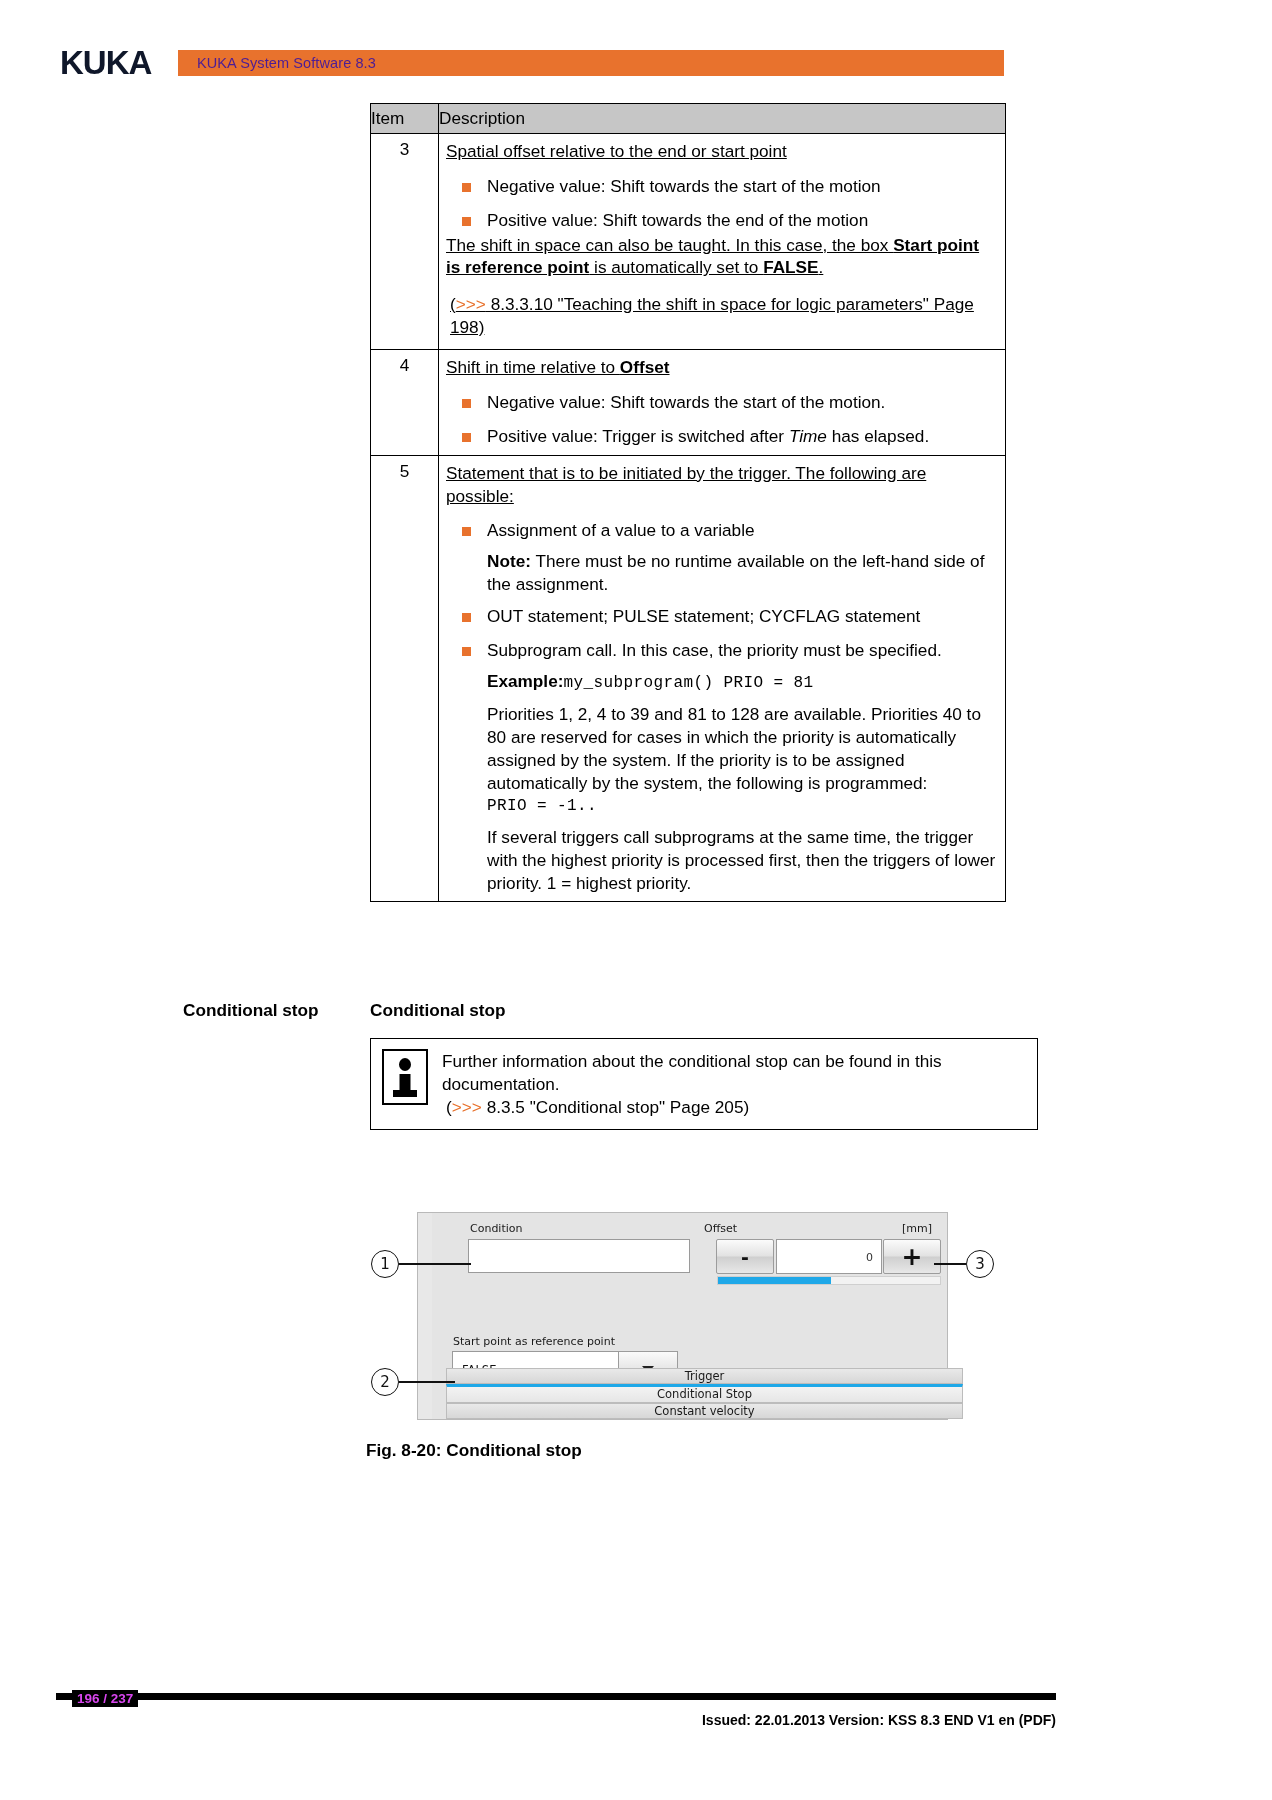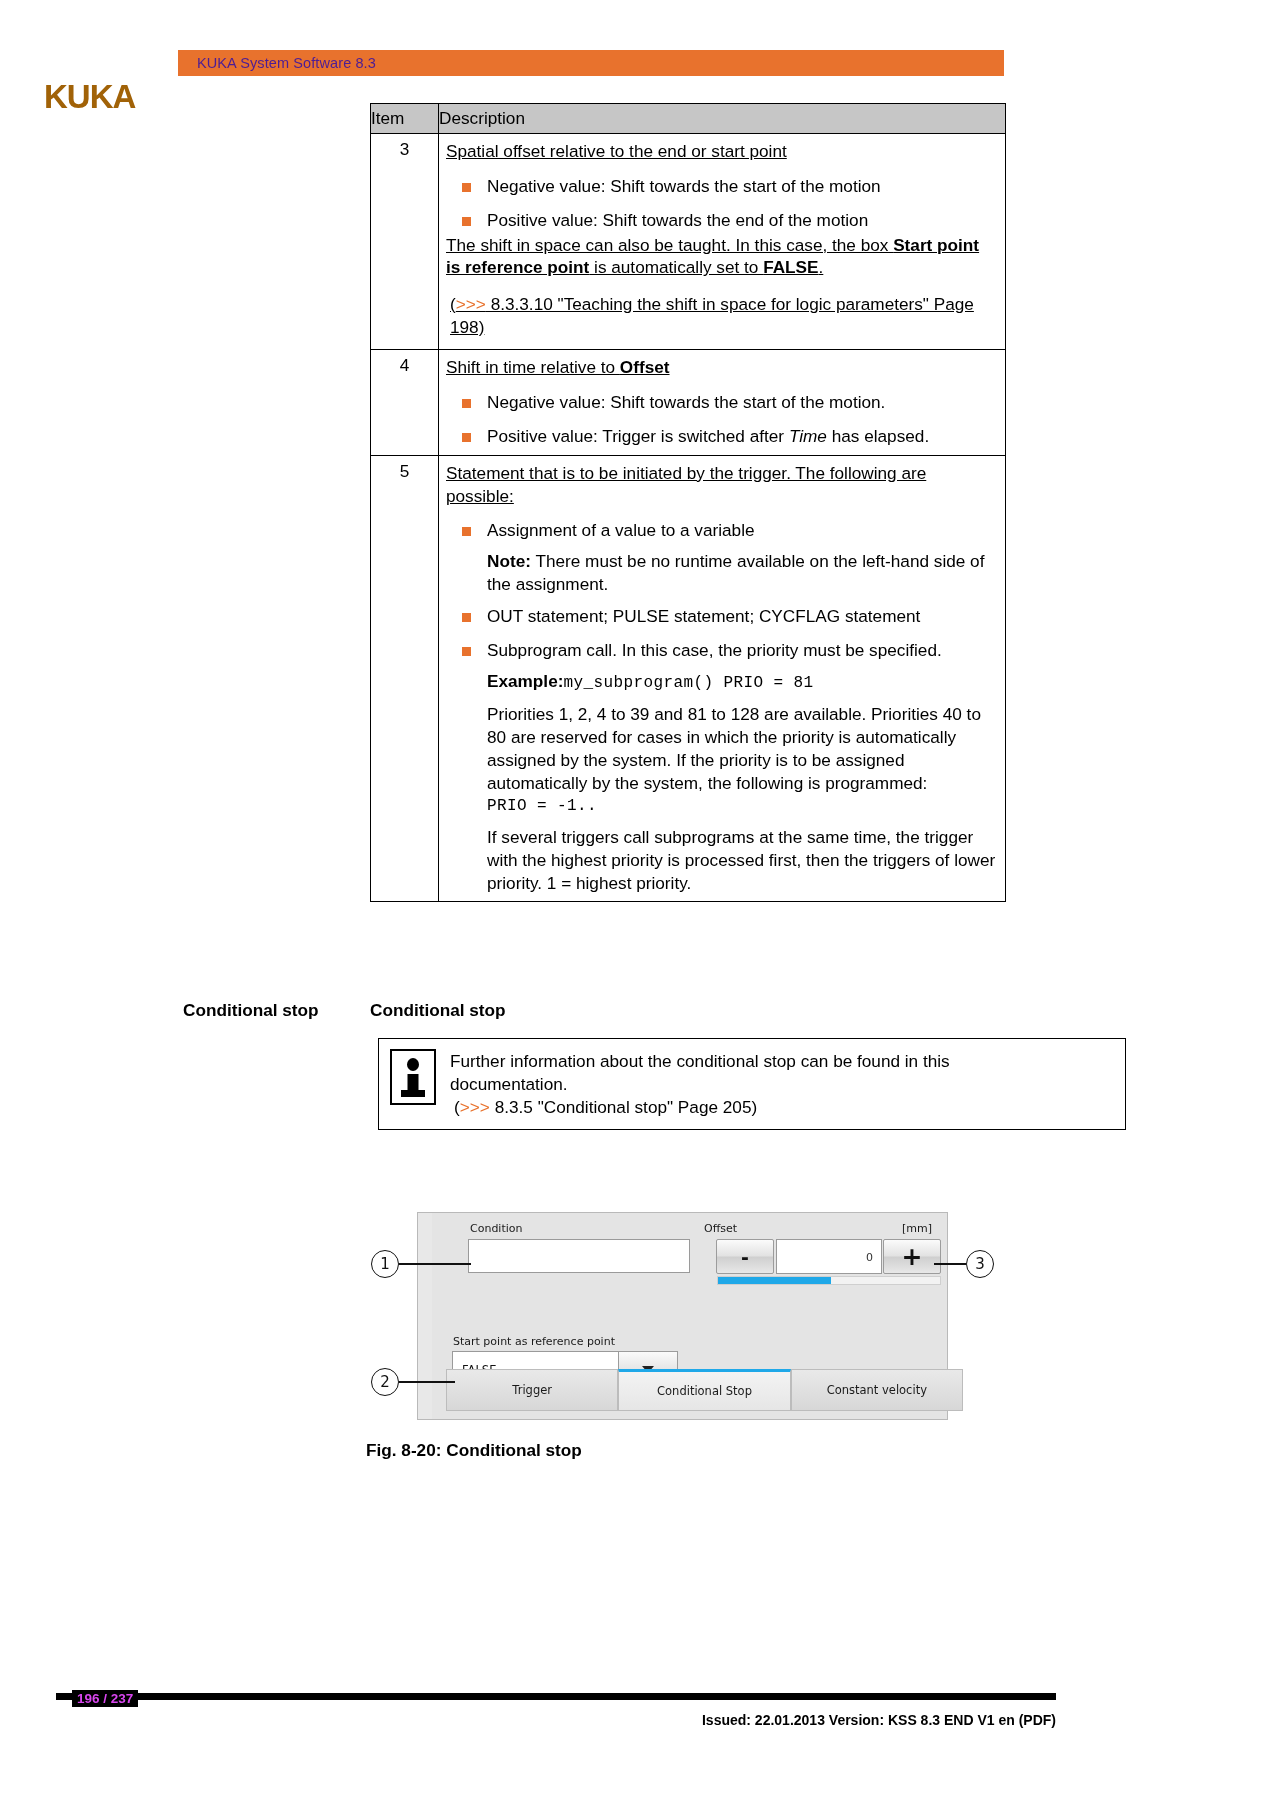--- a/index.html
+++ b/index.html
@@ -14,28 +14,27 @@
     overflow: hidden;
   }
 
   
   .page-header {
     position: absolute;
     top: 46px; left: 0; width: 1272px; height: 34px;
   }
   .kuka-logo {
     position: absolute;
-    left: 44px; top: 0px;
+    left: 60px; top: 0px;
     font-family: "Liberation Sans", sans-serif;
     font-weight: bold;
     font-size: 33px;
     letter-spacing: -1px;
-    color: #a16207;
+    color: #0f172a;
     line-height: 34px;
-    margin-top: 34px;
   }
   .header-bar {
     position: absolute;
     left: 178px; top: 4px;
     width: 826px; height: 26px;
     background: #E8722D;
   }
   .header-bar span {
     color: #4c1d95;
     font-size: 14.5px;
@@ -111,26 +110,25 @@
     position: absolute;
     left: 370px; top: 1000px;
     font-weight: bold;
     font-size: 17.2px;
   }
 
   
   .info-box {
     position: absolute;
     left: 370px; top: 1038px;
-    width: 748px;
+    width: 668px;
     border: 1.5px solid #000;
     display: flex;
     padding: 10px 11px 10px 11px;
     min-height: 76px;
-    margin-left: 8px;
   }
   .info-icon {
     width: 46px; height: 56px;
     border: 2px solid #000;
     flex: 0 0 auto;
     position: relative;
     margin-right: 14px;
   }
   .info-icon .dot {
     position: absolute;
@@ -259,23 +257,24 @@
   }
   .startpoint-arrow .caret {
     width: 0; height: 0;
     border-left: 6px solid transparent;
     border-right: 6px solid transparent;
     border-top: 7px solid #222;
   }
 
   .tabbar {
     position: absolute;
-    left: 14px; bottom: 8px;
-    width: 517px; height: 42px;
+    left: 14px; bottom: 0px;
+    width: 517px; height: 51px;
     display: flex;
+    flex-direction: column;
   }
   .tab {
     flex: 1;
     background: linear-gradient(to bottom, #e9e9e9 0%, #d7d7d7 100%);
     border: 1px solid #bcbcbc;
     display: flex; align-items: center; justify-content: center;
     font-size: 11.5px;
     color: #1a1a1a;
     font-family: "DejaVu Sans", sans-serif;
   }

